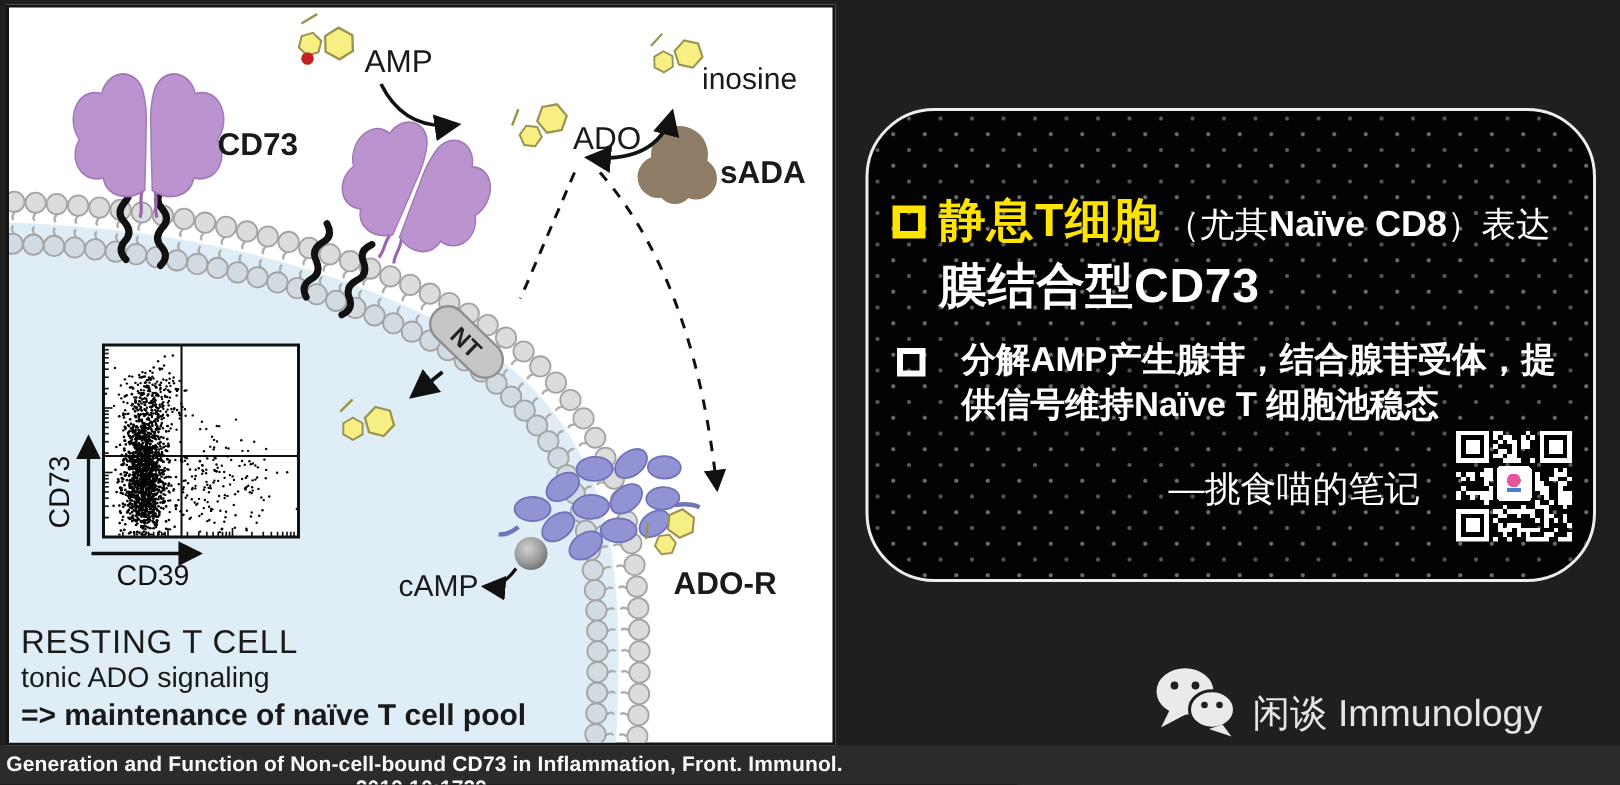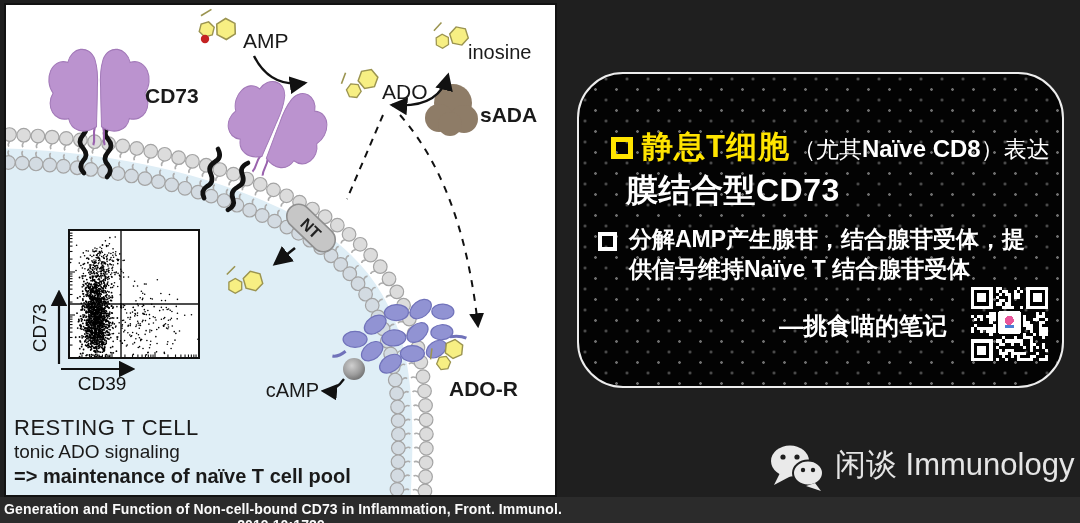--- a/index.html
+++ b/index.html
@@ -16,36 +16,36 @@
   .caption-text{position:absolute;left:0;top:4px;width:566px;text-align:center;
                 font-size:14px;font-weight:700;color:#fafafa;letter-spacing:.1px;}
 
   
   .panel{position:absolute;left:577px;top:72px;width:487px;height:316px;background:#030303;
          border:2px solid #ededed;border-radius:46px;box-sizing:border-box;overflow:hidden;}
   .panel .dots{position:absolute;inset:0;border-radius:44px;
       background-image:radial-gradient(circle,#6e6e6e 1.1px,transparent 1.6px),
                        radial-gradient(circle,#585858 1.1px,transparent 1.6px);
       background-size:21px 21px,21px 21px;background-position:6px 5px,16.5px 15.5px;}
-  .b1{position:absolute;left:32px;top:52px;display:flex;align-items:flex-start;justify-content:center;}
+  .b1{position:absolute;left:16px;top:52px;display:flex;align-items:flex-start;justify-content:center;}
   .sq1{width:12px;height:12px;border:5px solid #ffe400;margin:11px 9px 0 0;flex:none;}
   .b1-line1{display:flex;align-items:baseline;white-space:nowrap;}
   .b1-head{color:#ffe400;font-weight:700;font-size:31px;letter-spacing:1px;}
   .b1-paren{color:#ffffff;font-size:23px;margin-left:3px;}
   .b1-paren b{font-size:24px;margin-top:34px;}
   .b1-line2{position:absolute;left:47px;top:95px;color:#ffffff;font-weight:700;font-size:32px;letter-spacing:.5px;}
   .b2{position:absolute;left:19px;top:150px;display:flex;align-items:flex-start;}
   .sq2{width:11px;height:11px;border:4px solid #ffffff;margin:8px 12px 0 0;flex:none;}
-  .b2-text{color:#ffffff;font-weight:700;font-size:23px;line-height:30px;white-space:nowrap;}
-  .signature{position:absolute;right:115px;top:236px;color:#ffffff;font-weight:700;font-size:24px;}
+  .b2-text{color:#ffffff;font-weight:700;font-size:23px;line-height:30px;white-space:nowrap;margin-left:12px;}
+  .signature{position:absolute;right:115px;top:236px;color:#ffffff;font-weight:400;font-size:24px;}
   .qr{position:absolute;right:13px;top:213px;width:79px;height:74px;}
 
   
-  .brand{position:absolute;left:770px;top:444px;display:flex;align-items:flex-start;gap:9px;
-         color:#e5e5e5;font-size:31px;}
+  .brand{position:absolute;left:770px;top:444px;display:flex;align-items:flex-end;gap:9px;
+         color:#e5e5e5;font-size:25px;}
 </style>
 </head>
 <body>
 
 <div class="stage">
 
   <div class="figure">
     <svg width="565" height="506" viewBox="-2 -2 565 506">
       <defs>
         <marker id="ah" viewBox="0 0 10 10" refX="8.5" refY="5" markerWidth="7.5" markerHeight="7.5" orient="auto-start-reverse">
@@ -2145,21 +2145,21 @@
         <span class="b1-head">静息T细胞</span>
         <span class="b1-paren"><span>（尤其</span><b>Naïve CD8</b><span>）表达</span></span>
       </span>
     </div>
     <div class="b1-line2">膜结合型CD73</div>
 
     <div class="b2">
       <span class="sq2"></span>
       <div class="b2-text">
         <div>分解AMP产生腺苷，结合腺苷受体，提</div>
-        <div>供信号维持Naïve T 结合腺苷受体</div>
+        <div>供信号维持Naïve T 细胞池稳态</div>
       </div>
     </div>
 
     <div class="signature">—挑食喵的笔记</div>
 
     <svg class="qr" id="qrSvg" viewBox="0 0 25 24" shape-rendering="crispEdges">
         <rect x="8" y="0" width="1" height="1" fill="#fff"></rect>
         <rect x="9" y="0" width="1" height="1" fill="#fff"></rect>
         <rect x="15" y="0" width="1" height="1" fill="#fff"></rect>
         <rect x="8" y="1" width="1" height="1" fill="#fff"></rect>

